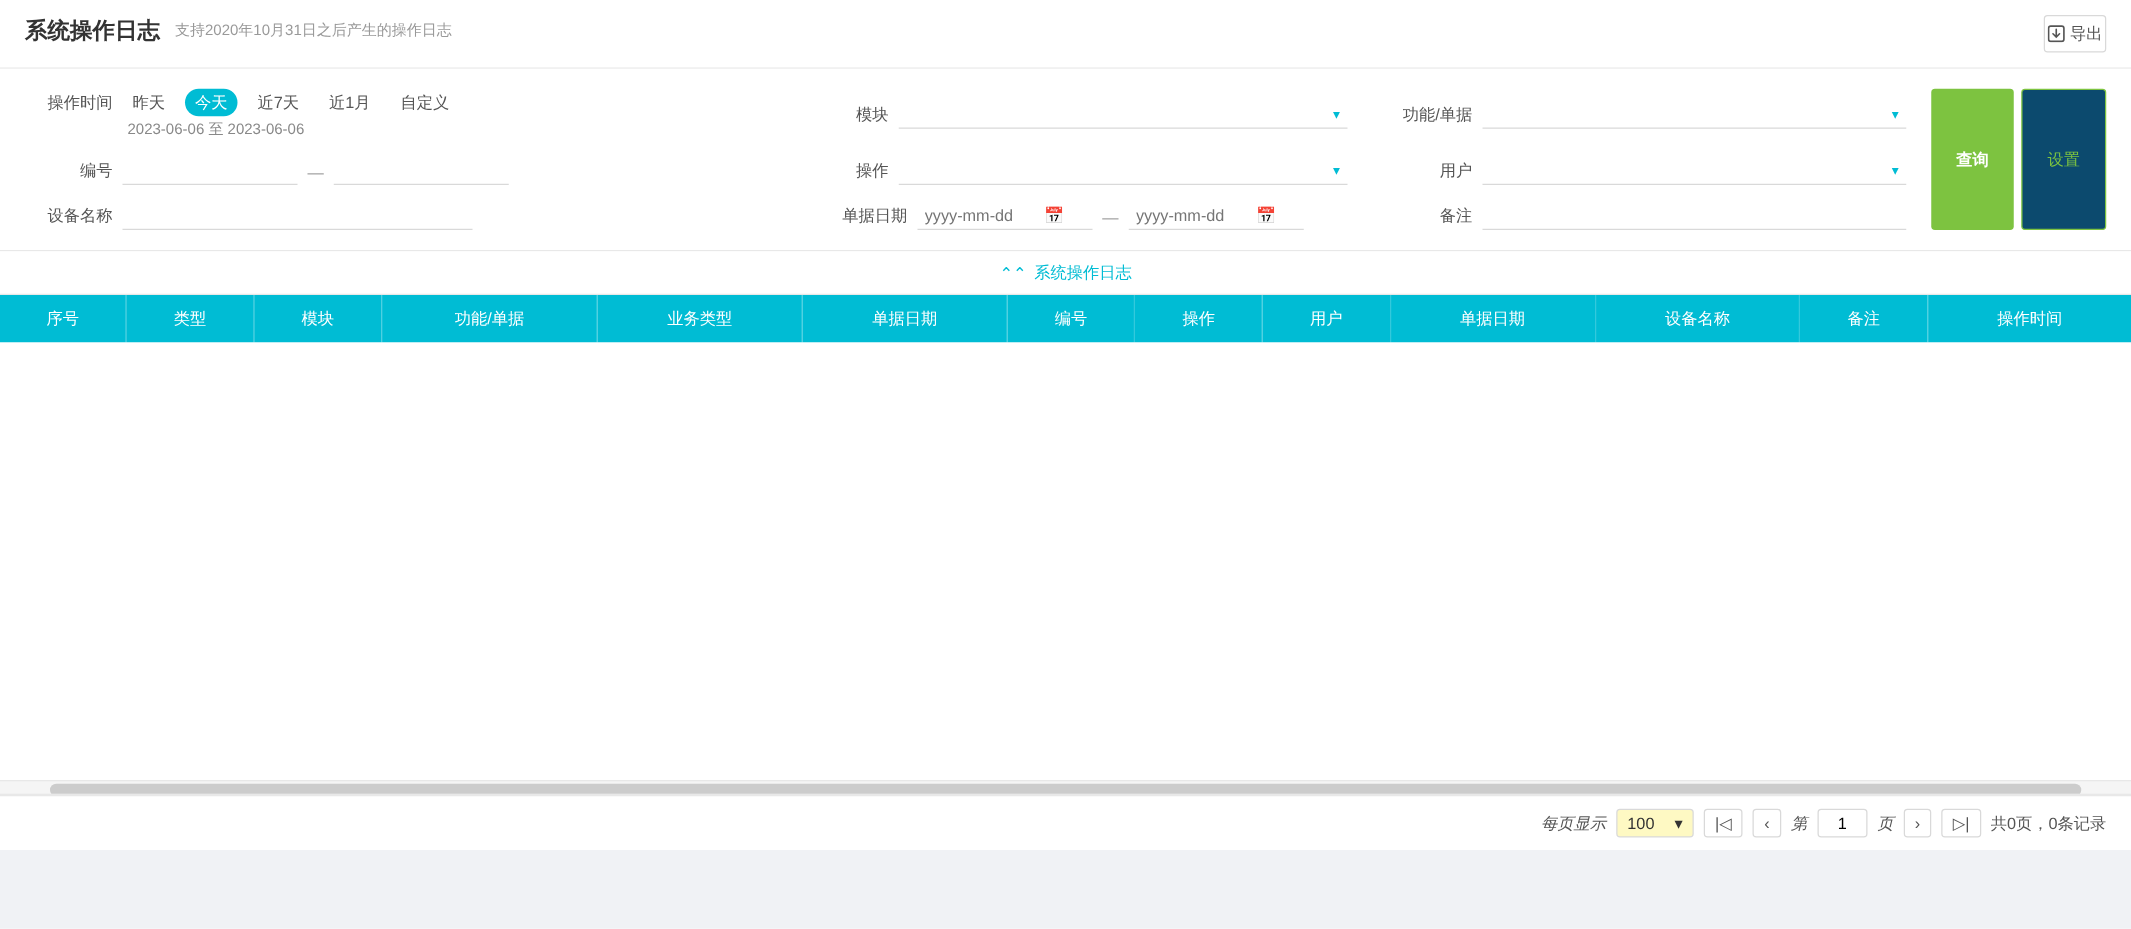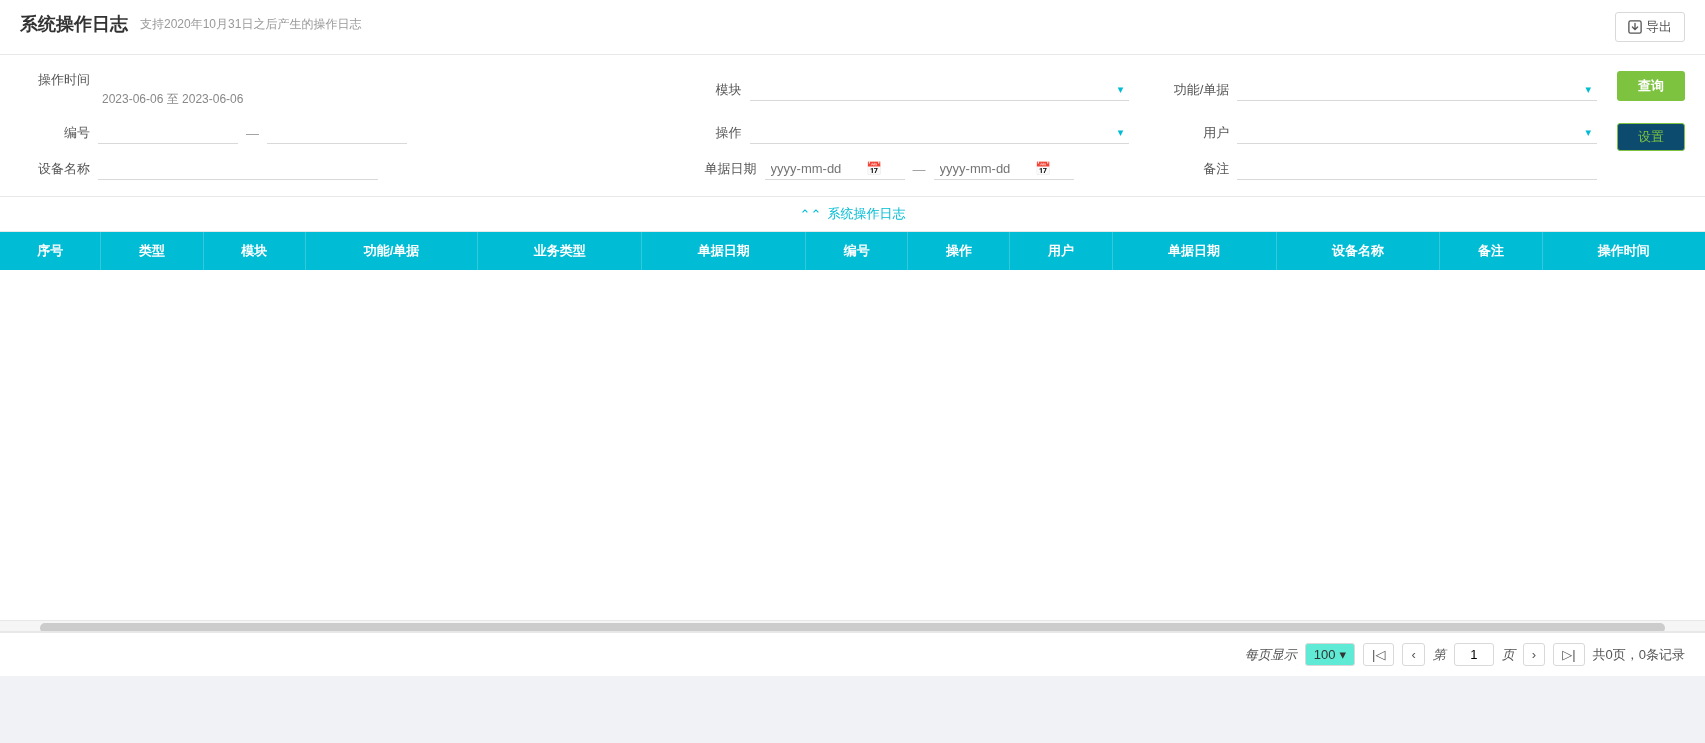--- a/index.html
+++ b/index.html
@@ -12,21 +12,21 @@
       align-items: flex-start;
       justify-content: space-between;
       border-bottom: 1px solid #e8e8e8;
     }
     .page-title-area { display: flex; align-items: center; gap: 12px; }
     .page-title { font-size: 18px; font-weight: bold; color: #333; }
     .page-subtitle { font-size: 12px; color: #999; }
 
     .export-btn {
       display: flex; align-items: center; gap: 4px;
-      padding: 5px 12px; border: 1px solid #d9d9d9; border-radius: 3px;
+      padding: 5px 2px; border: 1px solid #d9d9d9; border-radius: 3px;
       background: #fff; cursor: pointer; font-size: 13px; color: #555;
     }
 
     .filter-area {
       background: #fff;
       padding: 16px 20px;
       border-bottom: 1px solid #e8e8e8;
     }
     .filter-row {
       display: flex;
@@ -112,21 +112,21 @@
       border-collapse: collapse;
       font-size: 13px;
     }
     thead tr {
       background: #00bcd4;
     }
     thead th {
       color: #fff;
       padding: 10px 8px;
       text-align: center;
-      font-weight: bold;
+      font-weight: normal;
       border-right: 1px solid rgba(255,255,255,0.2);
       white-space: nowrap;
     }
     thead th:last-child { border-right: none; }
 
     .empty-area {
       height: 350px;
       background: #fff;
     }
 
@@ -146,42 +146,42 @@
     }
 
     .pagination {
       display: flex; align-items: center; justify-content: flex-end;
       padding: 10px 20px; background: #fff; gap: 8px;
       border-top: 1px solid #e8e8e8;
     }
     .pagination-label { color: #555; font-size: 13px; font-style: italic; }
     .page-size-select {
       border: 1px solid #d9d9d9; border-radius: 3px; padding: 3px 8px;
-      font-size: 13px; color: #333; cursor: pointer; background: #5eead4;
-      display: flex; align-items: center; gap: 4px;
+      font-size: 13px; color: #333; cursor: pointer; background: #fef9c3;
+      display: flex; align-items: center; gap: 16px;
     }
     .page-nav-btn {
       border: 1px solid #d9d9d9; border-radius: 3px; background: #fff;
       padding: 3px 8px; cursor: pointer; color: #555; font-size: 13px;
     }
     .page-nav-btn:disabled { color: #ccc; cursor: not-allowed; }
     .page-input {
       border: 1px solid #d9d9d9; border-radius: 3px; width: 40px;
       text-align: center; padding: 3px 4px; font-size: 13px;
     }
     .total-info { color: #555; font-size: 13px; }
     .filter-col {
       display: flex;
       align-items: center;
       flex: 1;
     }
     .right-btns {
       display: flex;
-      flex-direction: column;
-      gap: 22px;
+      flex-direction: row;
+      gap: 6px;
       margin-left: 20px;
     }
     .filter-rows-wrap {
       flex: 1;
     }
   </style>
 </head>
 <body>
 
 <div class="page-header">
@@ -200,20 +200,27 @@
 
 <div class="filter-area">
   <div style="display:flex; gap:0;">
     <div class="filter-rows-wrap">
 
       <div class="filter-row">
 
         <div class="filter-col" style="flex:1.5; flex-direction:column; align-items:flex-start;">
           <div style="display:flex; align-items:center;">
             <span class="filter-label">操作时间</span>
+            <div class="time-shortcuts">
+              <button class="time-btn">昨天</button>
+              <button class="time-btn active">今天</button>
+              <button class="time-btn">近7天</button>
+              <button class="time-btn">近1月</button>
+              <button class="time-btn">自定义</button>
+            </div>
           </div>
           <div style="display:flex; align-items:center; margin-left:78px; margin-top:2px;">
             <span class="time-range">2023-06-06 至 2023-06-06</span>
           </div>
         </div>
 
         <div class="filter-col" style="flex:1; margin-left:40px;">
           <span class="filter-label" style="min-width:40px;">模块</span>
           <div class="filter-select-wrap" style="flex:1;">
             <input type="text" style="">

